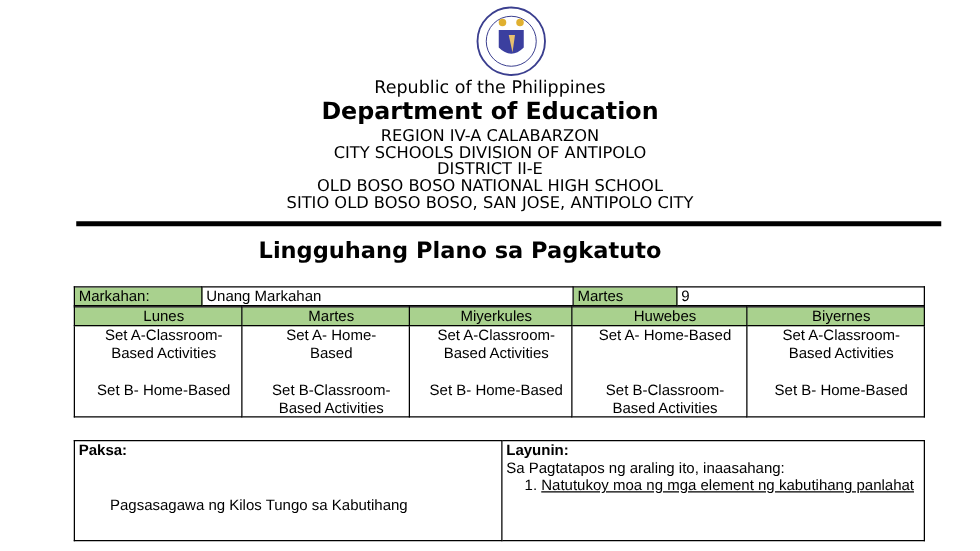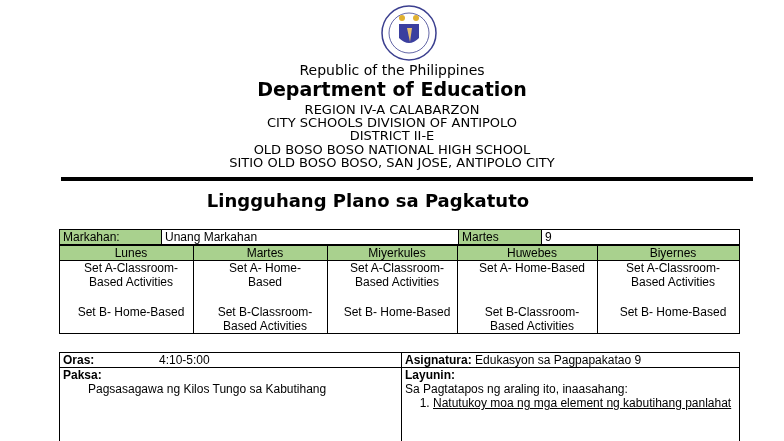--- a/index.html
+++ b/index.html
@@ -103,28 +103,24 @@
   </tr>
 </tbody>
   </table>
 
 <table class="t3">
   <colgroup>
       <col style="width:342px">
       <col style="width:338px">
     </colgroup>
   <tbody>
-  <tr>
-    <td><span class="b" style="display:inline-block;width:96px">Oras:</span><span>4:10-5:00</span></td>
-    <td><span class="b">Asignatura:</span> <span>Edukasyon sa Pagpapakatao 9</span></td>
-  </tr>
   <tr style="height:80px">
     <td>
           <div class="b">Paksa:</div>
-          <div style="padding-left:25px">Pagsasagawa ng Kilos Tungo sa Kabutihang</div>
+          <div style="margin-top:30px;padding-left:25px">Pagsasagawa ng Kilos Tungo sa Kabutihang</div>
         </td>
     <td>
           <div class="b">Layunin:</div>
           <div>Sa Pagtatapos ng araling ito, inaasahang:</div>
           <ol class="obj-list">
             <li class="just">Natutukoy moa ng mga element ng kabutihang panlahat</li>
           </ol>
         </td>
   </tr>
 </tbody>

